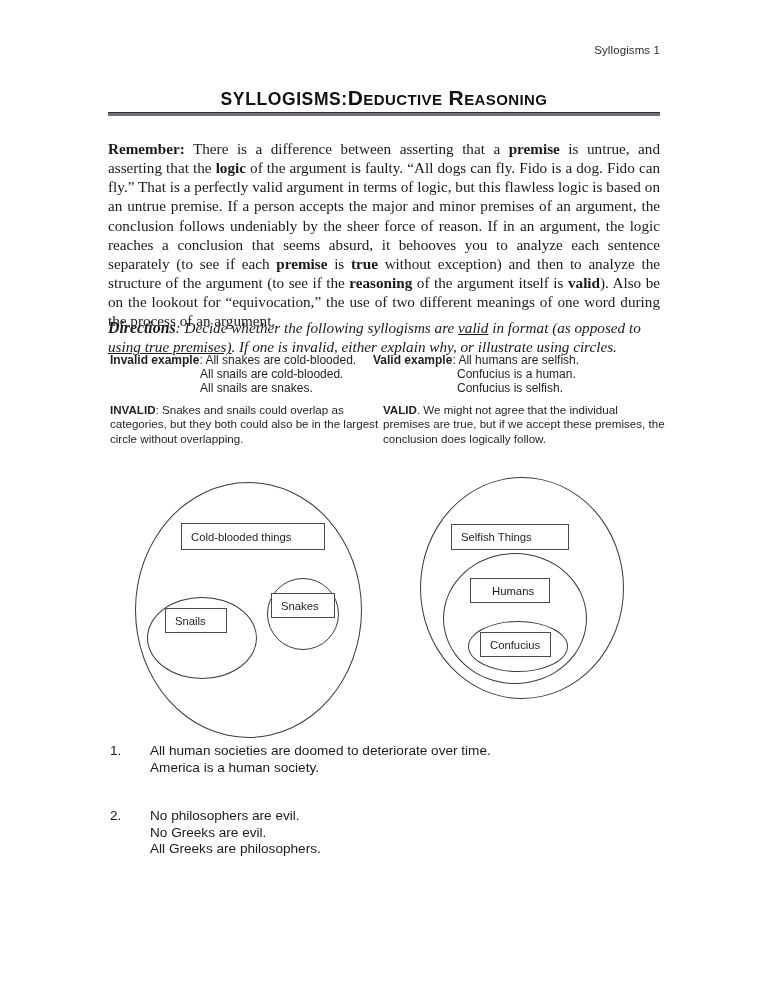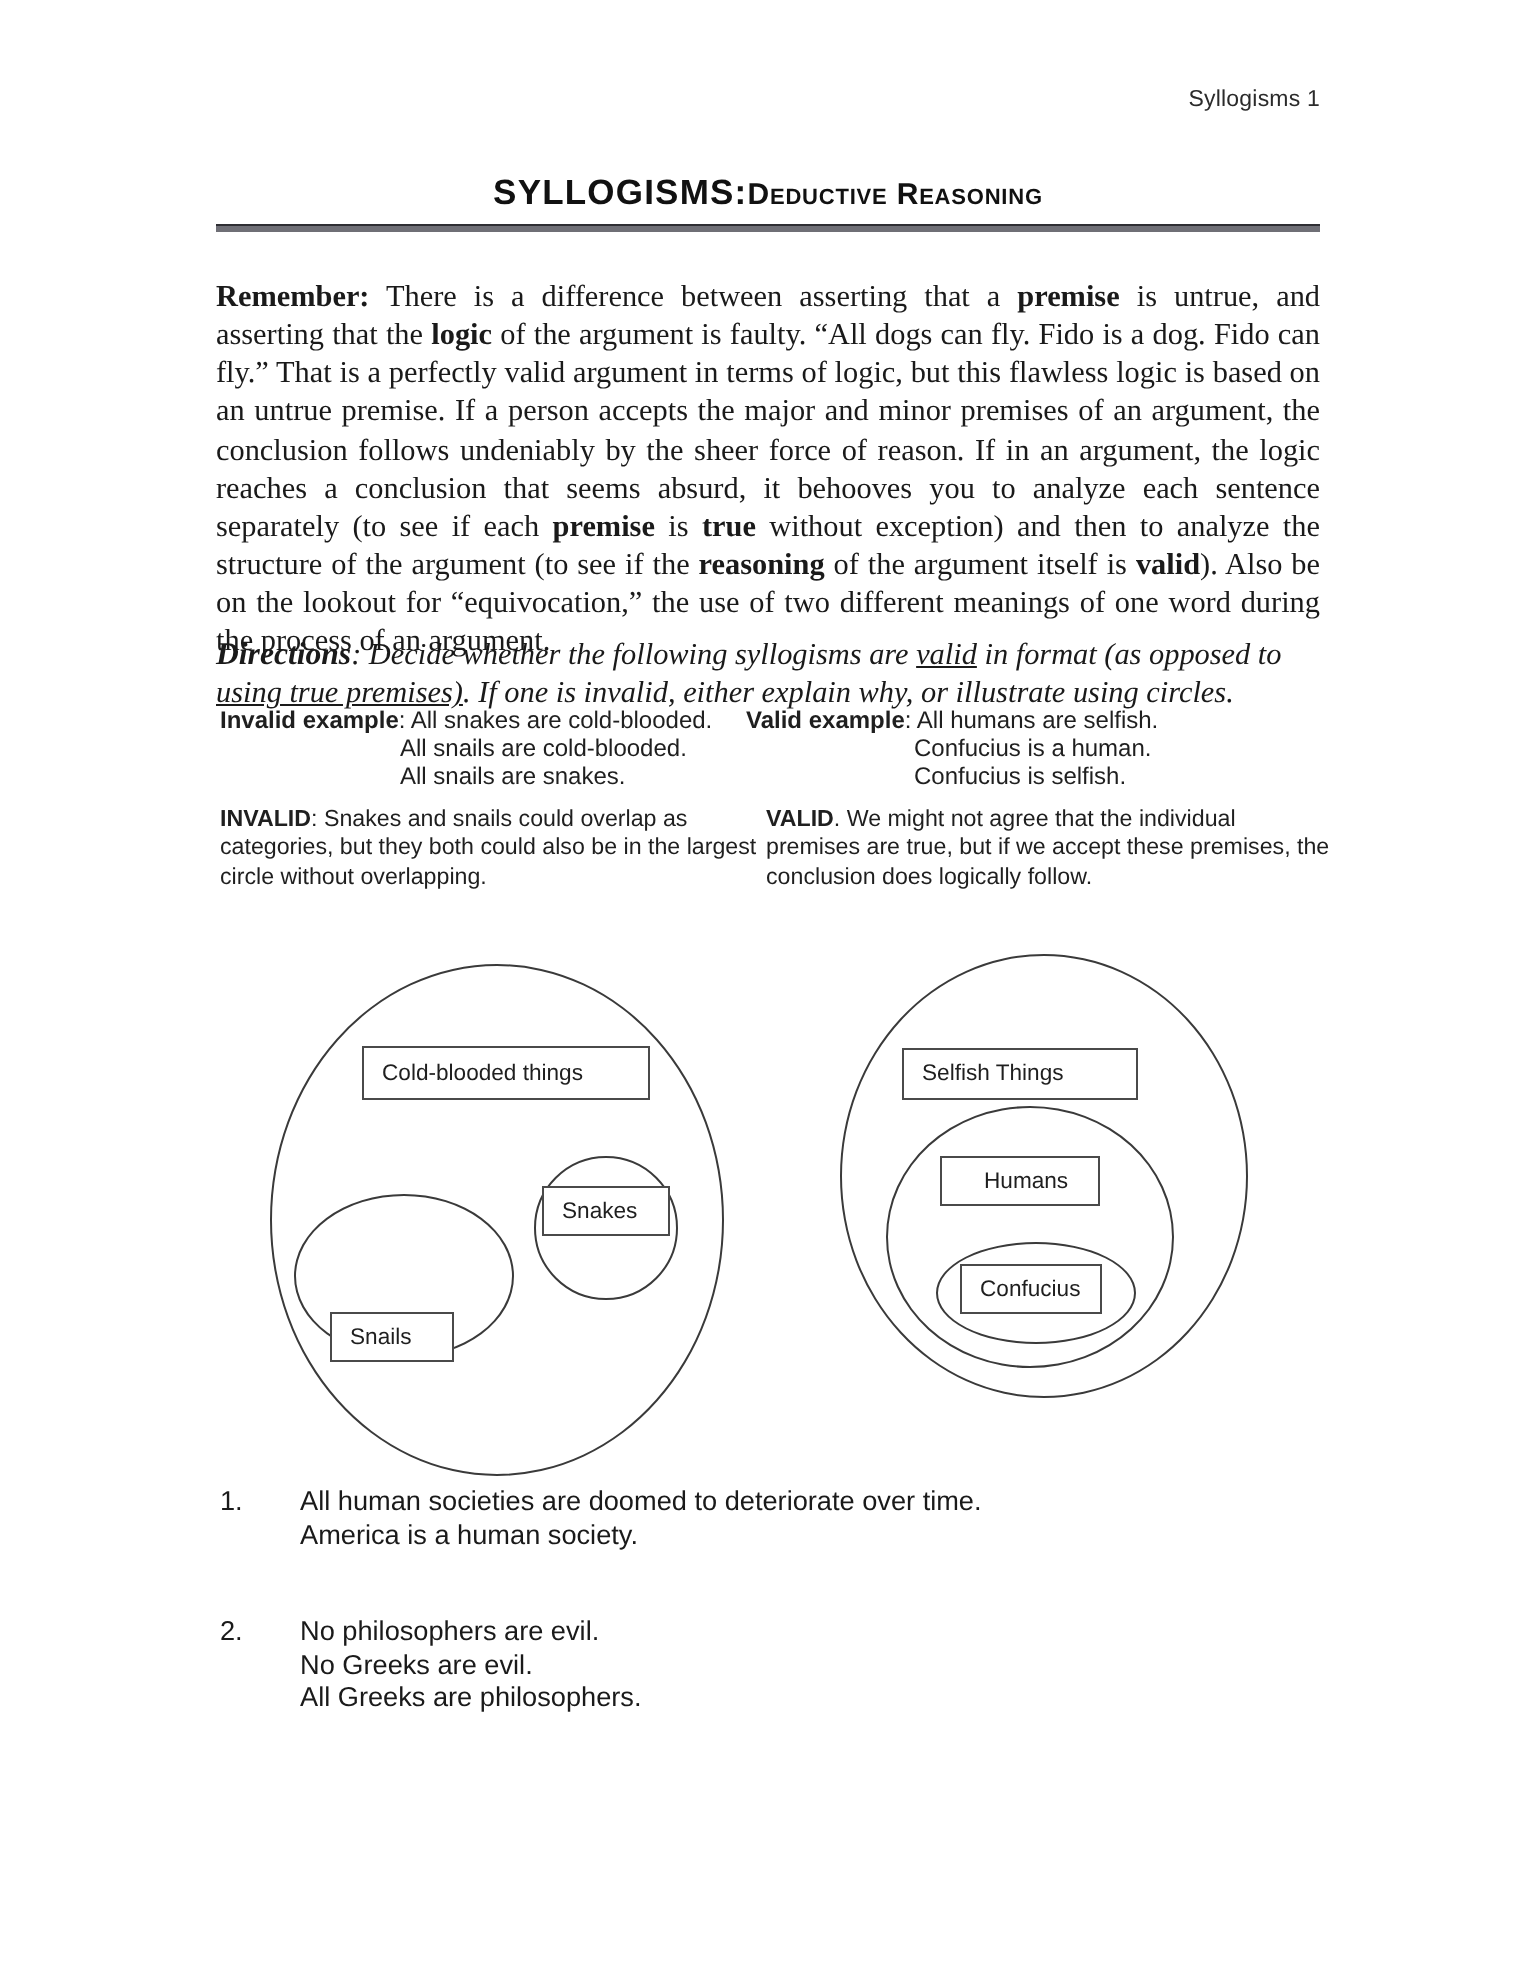--- a/index.html
+++ b/index.html
@@ -45,21 +45,21 @@
     font-family: "Liberation Sans", sans-serif;
     font-weight: bold;
     font-size: 17.5px;
     letter-spacing: 0.6px;
     color: #111111;
     white-space: nowrap;
     display: inline-block;
   }
   .doc-title .smallcaps {
     font-variant: small-caps;
-    font-size: 15px;
+    font-size: 21px;
     letter-spacing: 0.4px;
     margin-top: 14px;
   }
   .title-rule {
     position: absolute;
     top: 112px;
     left: 108px;
     width: 552px;
     height: 3px;
     background: #6f6f76;
@@ -151,21 +151,21 @@
     display: flex;
     align-items: center;
     padding-left: 9px;
   }
 
   
   #circle-cold   { left: 135px; top: 482px; width: 227px; height: 256px; }
   #circle-snails { left: 147px; top: 597px; width: 110px; height: 82px; border-radius: 50%; }
   #circle-snakes { left: 267px; top: 578px; width: 72px; height: 72px; }
   #box-cold   { left: 181px; top: 523px; width: 144px; height: 27px; }
-  #box-snails { left: 165px; top: 656px; width: 62px;  height: 25px; }
+  #box-snails { left: 165px; top: 608px; width: 62px;  height: 25px; }
   #box-snakes { left: 271px; top: 593px; width: 64px;  height: 25px; }
 
   
   #circle-selfish   { left: 420px; top: 477px; width: 204px; height: 222px; }
   #circle-humans    { left: 443px; top: 553px; width: 144px; height: 131px; border-radius: 50%; }
   #circle-confucius { left: 468px; top: 621px; width: 100px; height: 51px; border-radius: 50%; }
   #box-selfish   { left: 451px; top: 524px; width: 118px; height: 26px; }
   #box-humans    { left: 470px; top: 578px; width: 80px;  height: 25px; padding-left: 21px; }
   #box-confucius { left: 480px; top: 632px; width: 71px;  height: 25px; }
 

